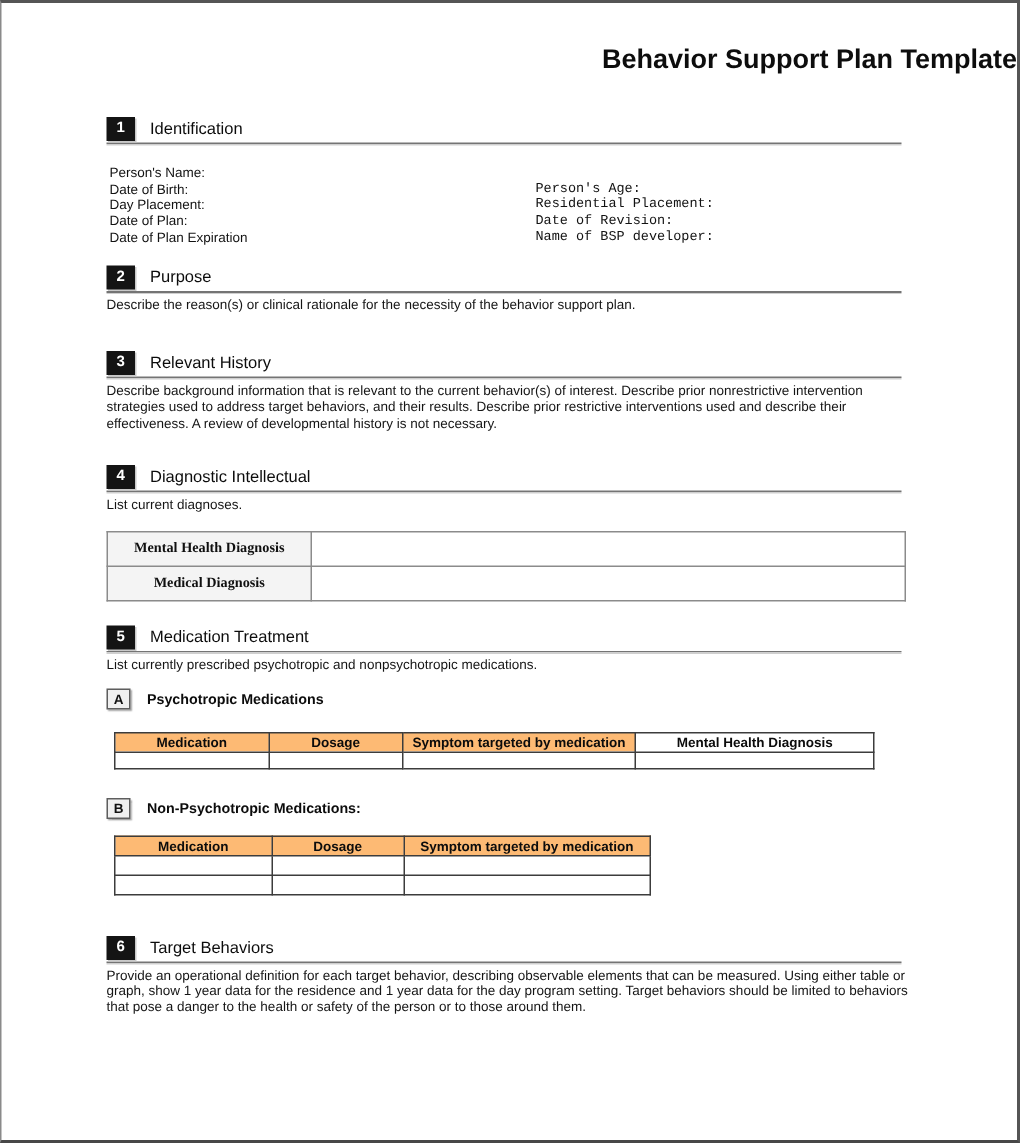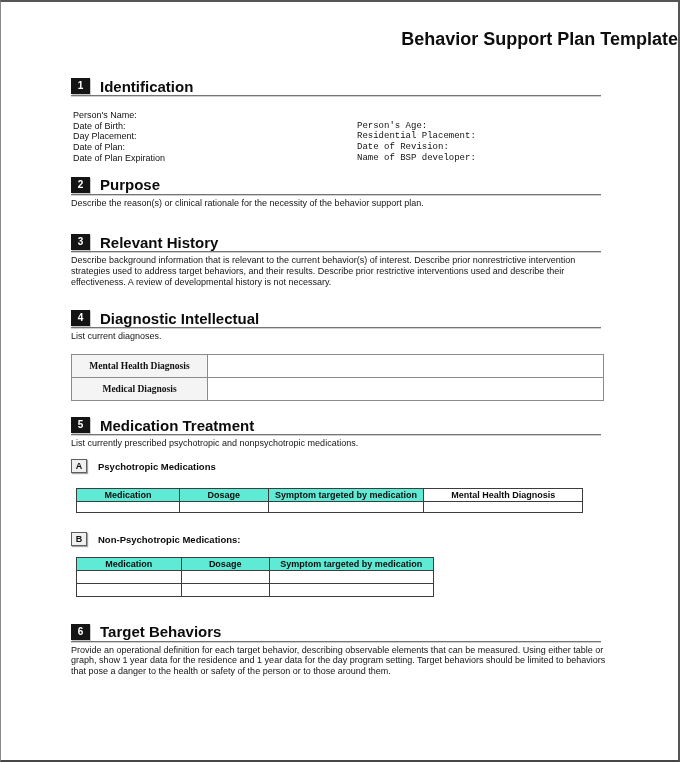--- a/index.html
+++ b/index.html
@@ -28,21 +28,21 @@
 
   
   .sec { }
   .sec-bar { display:flex; align-items:center; height:16px; }
   .sec-num {
     display:inline-block; width:19px; height:16px;
     background:#141414; color:#ffffff;
     font-size:10px; font-weight:bold; text-align:center; line-height:16px;
     box-shadow:1px 1px 0 0 #c9c9c9;
   }
-  .sec-title { margin-left:10px; font-size:15px; font-weight:bold; color:#0c0c0c; }
+  .sec-title { margin-left:10px; font-size:11px; font-weight:normal; color:#0c0c0c; }
   .sec-rule {
     width:530px; height:2px; margin-top:1px;
     background:linear-gradient(to bottom,#747474 0 50%,#cfcfcf 50% 100%);
   }
 
   .desc { margin-top:2px; font-size:9px; line-height:10.7px; color:#151515; width:535px; }
 
   
   .id-grid { margin-top:13px; position:relative; font-size:9px; line-height:10.7px; }
   .id-left { margin-left:2px; }
@@ -74,21 +74,21 @@
     color:#111; box-shadow:1px 1px 1px rgba(0,0,0,0.35);
   }
   .sub-title { margin-left:11px; font-size:9.5px; font-weight:bold; color:#0c0c0c; }
   .sub-a { margin-top:10px; }
   .sub-b { margin-top:19px; }
 
   
   .med-table { border-collapse:collapse; margin-left:5px; }
   .med-table th, .med-table td { border:1px solid #3c3c3c; }
   .med-table th {
-    background:#5eead4; font-size:9px; font-weight:bold;
+    background:#fdba74; font-size:9px; font-weight:bold;
     text-align:center; height:13px; color:#0c0c0c; padding:0 2px;
   }
   .med-table th.plain { background:#ffffff; }
   .med-table td { height:11px; background:#ffffff; }
   .tbl-a { margin-top:14px; width:507px; }
   .tbl-a .c1{width:103px;} .tbl-a .c2{width:89px;} .tbl-a .c3{width:156px;} .tbl-a .c4{width:159px;}
   .tbl-b { margin-top:10px; width:358px; }
   .tbl-b .c1{width:105px;} .tbl-b .c2{width:88px;} .tbl-b .c3{width:165px;}
   .tbl-b td { height:13px; }
 

